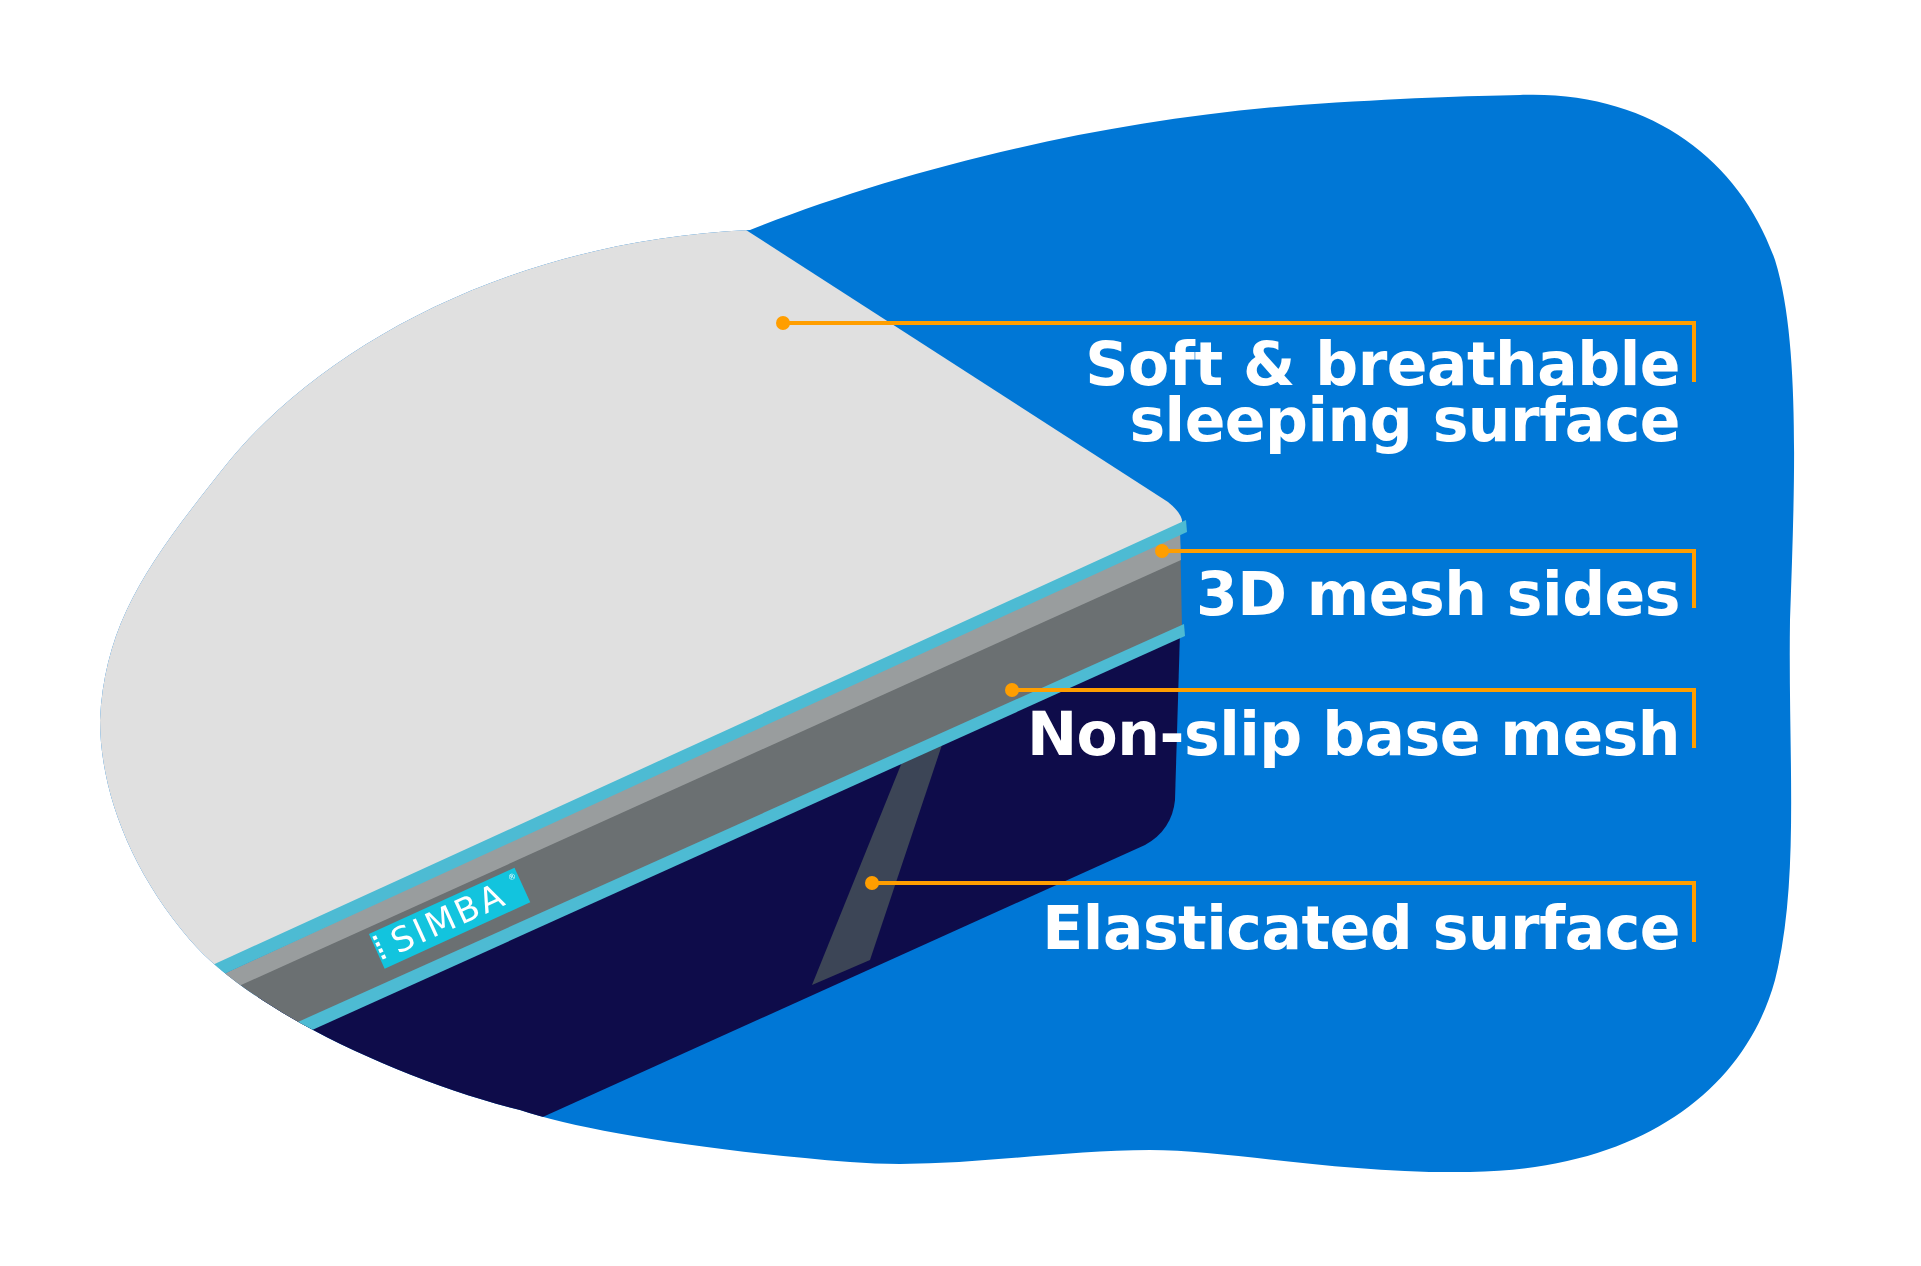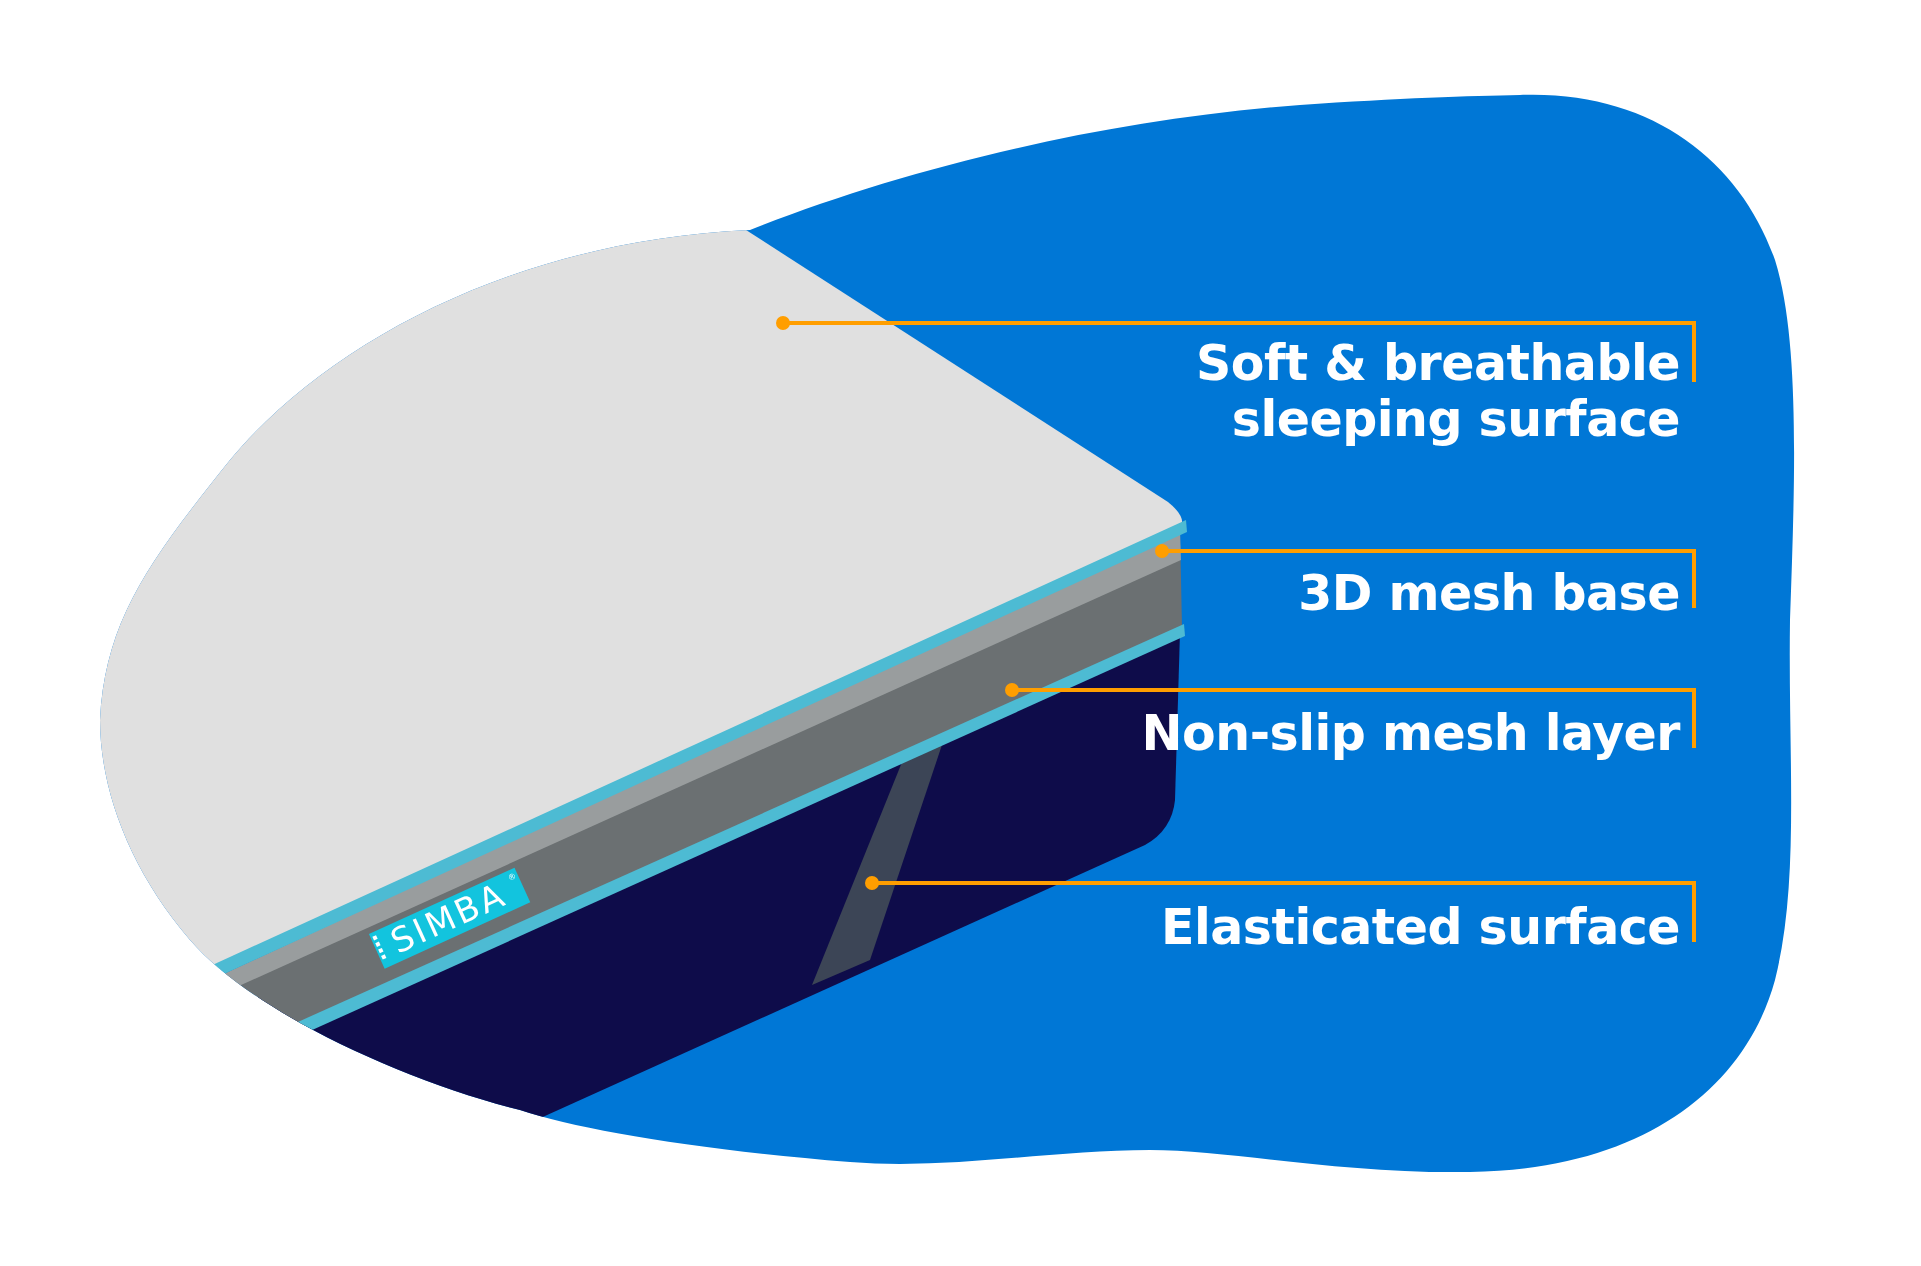--- a/index.html
+++ b/index.html
@@ -1,18 +1,18 @@
 <!DOCTYPE html>
 <html><head>
   <meta charset="utf-8">
   <style>
     html, body { margin: 0; padding: 0; background: #ffffff; }
     body { width: 1921px; height: 1266px; position: relative; overflow: hidden; font-family: "Liberation Sans", "DejaVu Sans", sans-serif; }
     svg.stage { position: absolute; left: 0; top: 0; width: 1921px; height: 1266px; }
-    .label { position: absolute; color: #ffffff; font-weight: bold; font-size: 49px; line-height: 56px; text-align: right; white-space: nowrap; font-family: "DejaVu Sans", "Liberation Sans", sans-serif; letter-spacing: -0.5px; }
+    .label { position: absolute; color: #ffffff; font-weight: bold; font-size: 60px; line-height: 56px; text-align: right; white-space: nowrap; font-family: "DejaVu Sans", "Liberation Sans", sans-serif; letter-spacing: -0.5px; }
   </style>
 </head>
 <body>
 
 <svg class="stage" viewBox="0 0 1921 1266" xmlns="http://www.w3.org/2000/svg">
   <defs>
     <clipPath id="blobClip">
       <path d="M 1520 95 C 1650 90 1740 160 1775 260 C 1800 340 1795 480 1790 620 C 1788 760 1800 880 1775 980 C 1745 1090 1640 1170 1470 1172 C 1340 1174 1230 1150 1150 1150 C 1050 1150 950 1170 850 1162 C 700 1150 580 1130 520 1110 C 400 1080 250 1010 190 940 C 130 870 100 790 100 720 C 105 620 150 560 230 460 C 330 340 520 240 750 230 C 900 170 1100 120 1300 105 C 1400 98 1470 96 1520 95 Z"></path>
     </clipPath>
     <linearGradient id="meshGrad" gradientUnits="userSpaceOnUse" x1="0" y1="0" x2="22" y2="46">
@@ -69,20 +69,20 @@
     <polyline points="872,883 1694,883 1694,942"></polyline>
   </g>
   <circle cx="872" cy="883" r="7" fill="#FF9E00"></circle>
 </svg>
 
 <div class="label" style="right:241px; top:336px;">
   <div>Soft &amp; breathable</div>
   <div>sleeping surface</div>
 </div>
 <div class="label" style="right:241px; top:566px;">
-  <div>3D mesh base</div>
+  <div>3D mesh sides</div>
 </div>
 <div class="label" style="right:241px; top:706px;">
-  <div>Non-slip mesh layer</div>
+  <div>Non-slip base mesh</div>
 </div>
 <div class="label" style="right:241px; top:900px;">
   <div>Elasticated surface</div>
 </div>
 
 </body></html>

